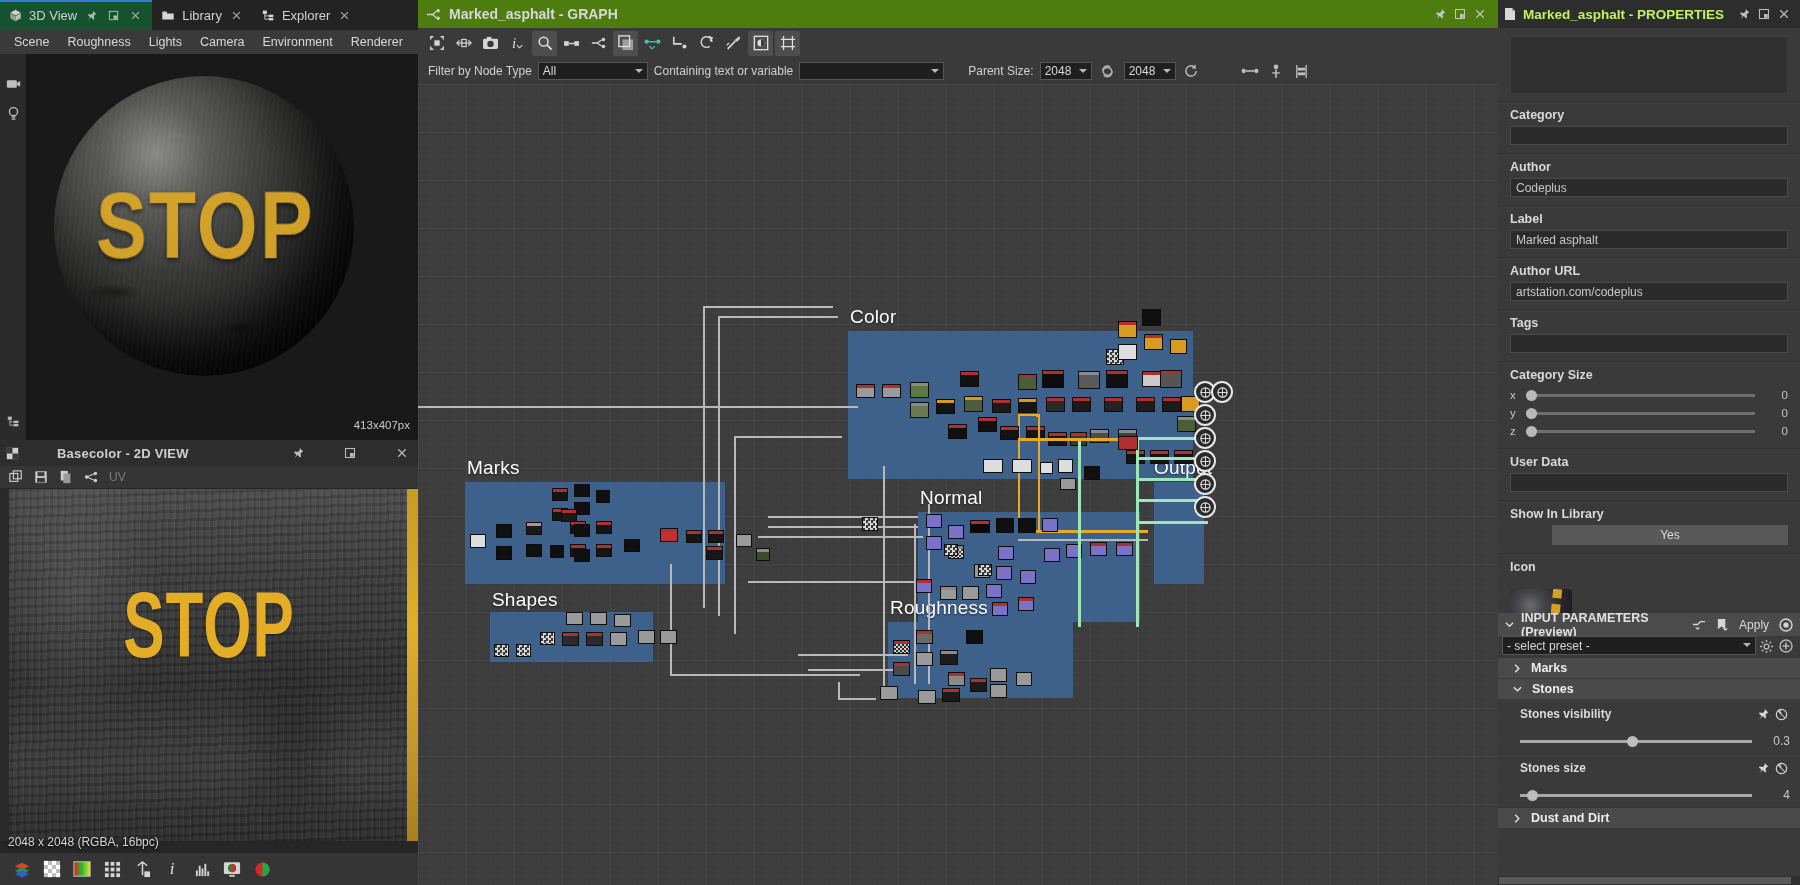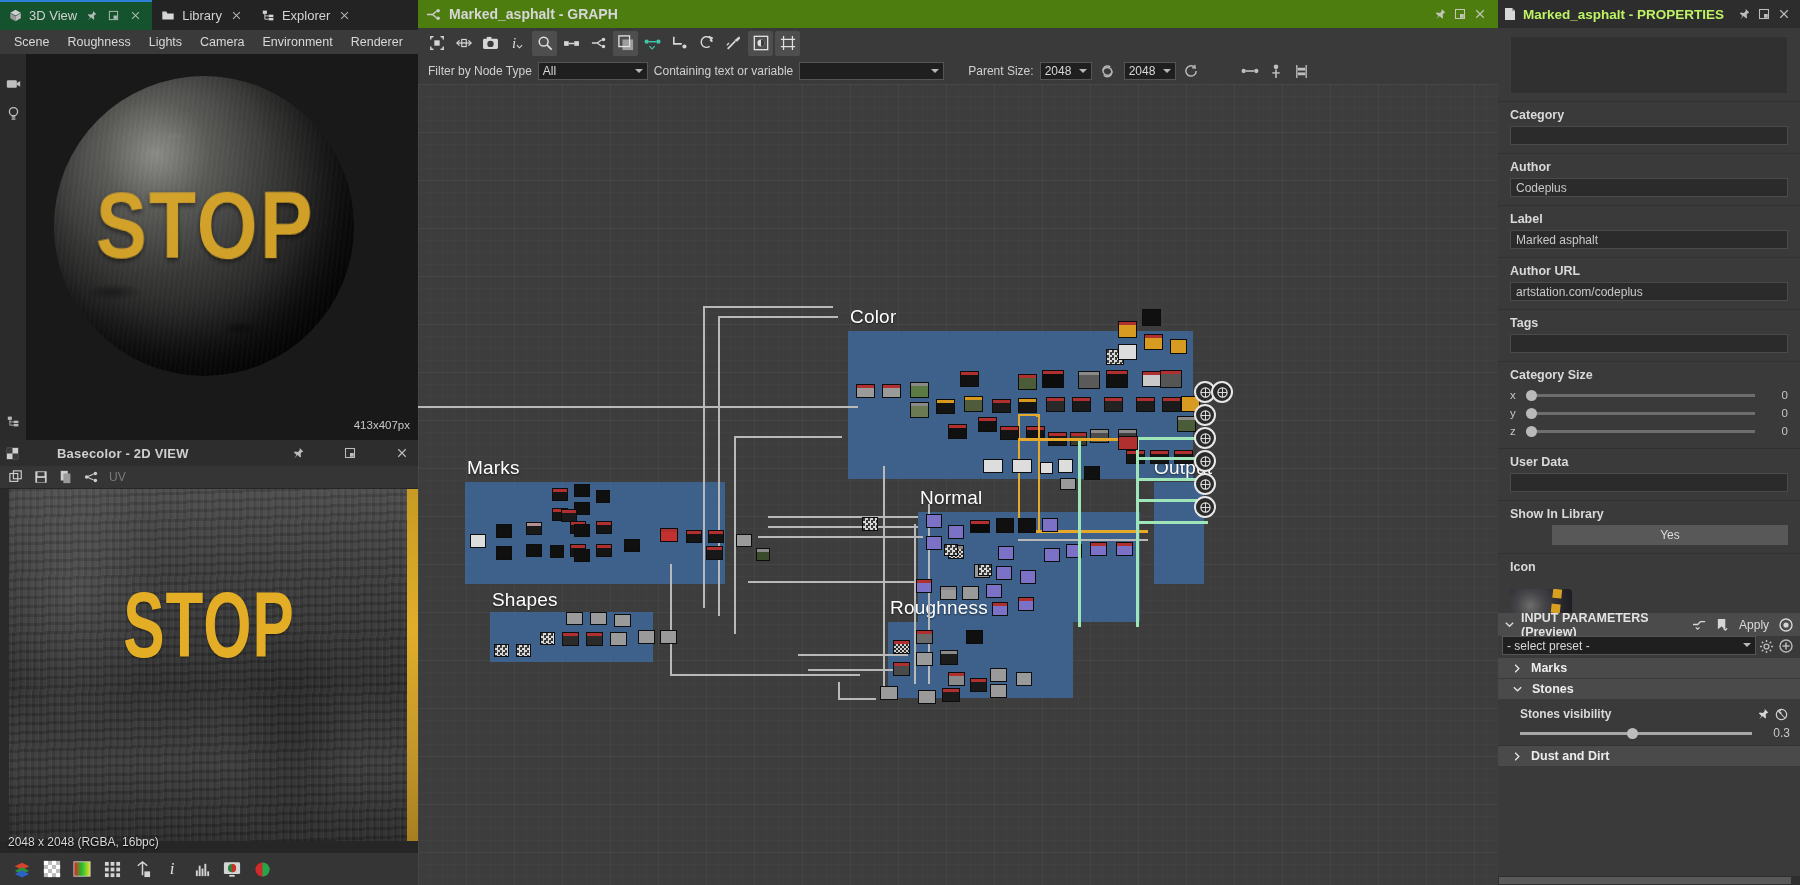--- a/index.html
+++ b/index.html
@@ -143,21 +143,21 @@
   #ipHeader .apply { font-size:12px; color:#d9d9d9; padding:0 2px; }
   #presetRow { position:absolute; left:0; top:636px; width:302px; height:22px; display:flex; align-items:flex-start; padding:0 4px; background:#3a3a3a; }
   #presetRow .sel { flex:1; height:19px; }
   #paramList { position:absolute; left:0; top:658px; width:302px; height:227px; background:#3a3a3a; overflow:hidden; }
   .grphdr { height:21px; background:#4a4a4a; display:flex; align-items:center; gap:9px; padding-left:14px;
             font-size:12.5px; font-weight:bold; color:#ececec; border-bottom:1px solid #3a3a3a; }
   .prm { padding:6px 10px 5px 10px; border-bottom:1px solid #343434; }
   .prm .top { display:flex; align-items:center; }
   .prm .nm { font-size:12px; font-weight:bold; color:#dadada; flex:1; padding-left:12px; }
   .prm .ic { width:18px; height:16px; display:flex; align-items:center; justify-content:center; }
-  .prm .bot { display:flex; align-items:center; gap:8px; margin-top:4px; }
+  .prm .bot { display:flex; align-items:center; gap:8px; margin-top:12px; }
   .prm .track { flex:1; height:3px; background:#a8a8a8; position:relative; margin-left:12px; }
   .prm .knob { position:absolute; width:11px; height:11px; border-radius:50%; background:#bdbdbd; top:-4px; }
   .prm .v { width:30px; text-align:right; font-size:12px; color:#c9c9c9; }
   #normInv { padding:6px 10px 4px 10px; }
   #normInv .top { display:flex; align-items:center; }
   #normInv .nm { font-size:12px; font-weight:bold; color:#dadada; flex:1; }
   #hscroll { position:absolute; left:0; bottom:0; width:302px; height:9px; background:#2f2f2f; }
   #hscroll .th { position:absolute; left:1px; top:1px; width:292px; height:7px; background:#595959; }
 </style>
 </head>
@@ -1236,20 +1236,43 @@
           </span>
         </div>
         <div class="bot">
           <span class="track">
               <span class="knob" id="k1" style="left: 46%;"></span>
             </span>
           <span class="v">0.3</span>
         </div>
       </div>
 
+      <div class="prm">
+        <div class="top">
+          <span class="nm">Stones size</span>
+          <span class="ic">
+            <svg width="12" height="12" viewBox="0 0 16 16">
+                <path d="M10 1 15 6l-2 1-1.5 1.5L12 13l-1 1-3.5-3.5L3 15l3-4.5L2.5 7l1-1 4.5.5L9.5 5 10.5 3Z" fill="#d6d6d6"></path>
+              </svg>
+          </span>
+          <span class="ic">
+            <svg width="13" height="13" viewBox="0 0 14 14">
+                <circle cx="7" cy="7" r="5.6" fill="none" stroke="#d0d0d0" stroke-width="1.3"></circle>
+                <path d="M7 1.4 4.6 3.6 7 5.8" stroke="#d0d0d0" stroke-width="1.2" fill="none"></path>
+                <path d="M3.5 3.5 10.5 10.5" stroke="#d0d0d0" stroke-width="1.1"></path>
+              </svg>
+          </span>
+        </div>
+        <div class="bot">
+          <span class="track">
+              <span class="knob" id="k2" style="left: 3%;"></span>
+            </span>
+          <span class="v">4</span>
+        </div>
+      </div>
 
       <div class="grphdr">
         <span>
           <svg width="10" height="11" viewBox="0 0 10 12">
               <path d="M3 2 7 6 3 10" stroke="#e4e4e4" stroke-width="1.5" fill="none"></path>
             </svg>
         </span>
         <span>Dust and Dirt</span>
       </div>
 

